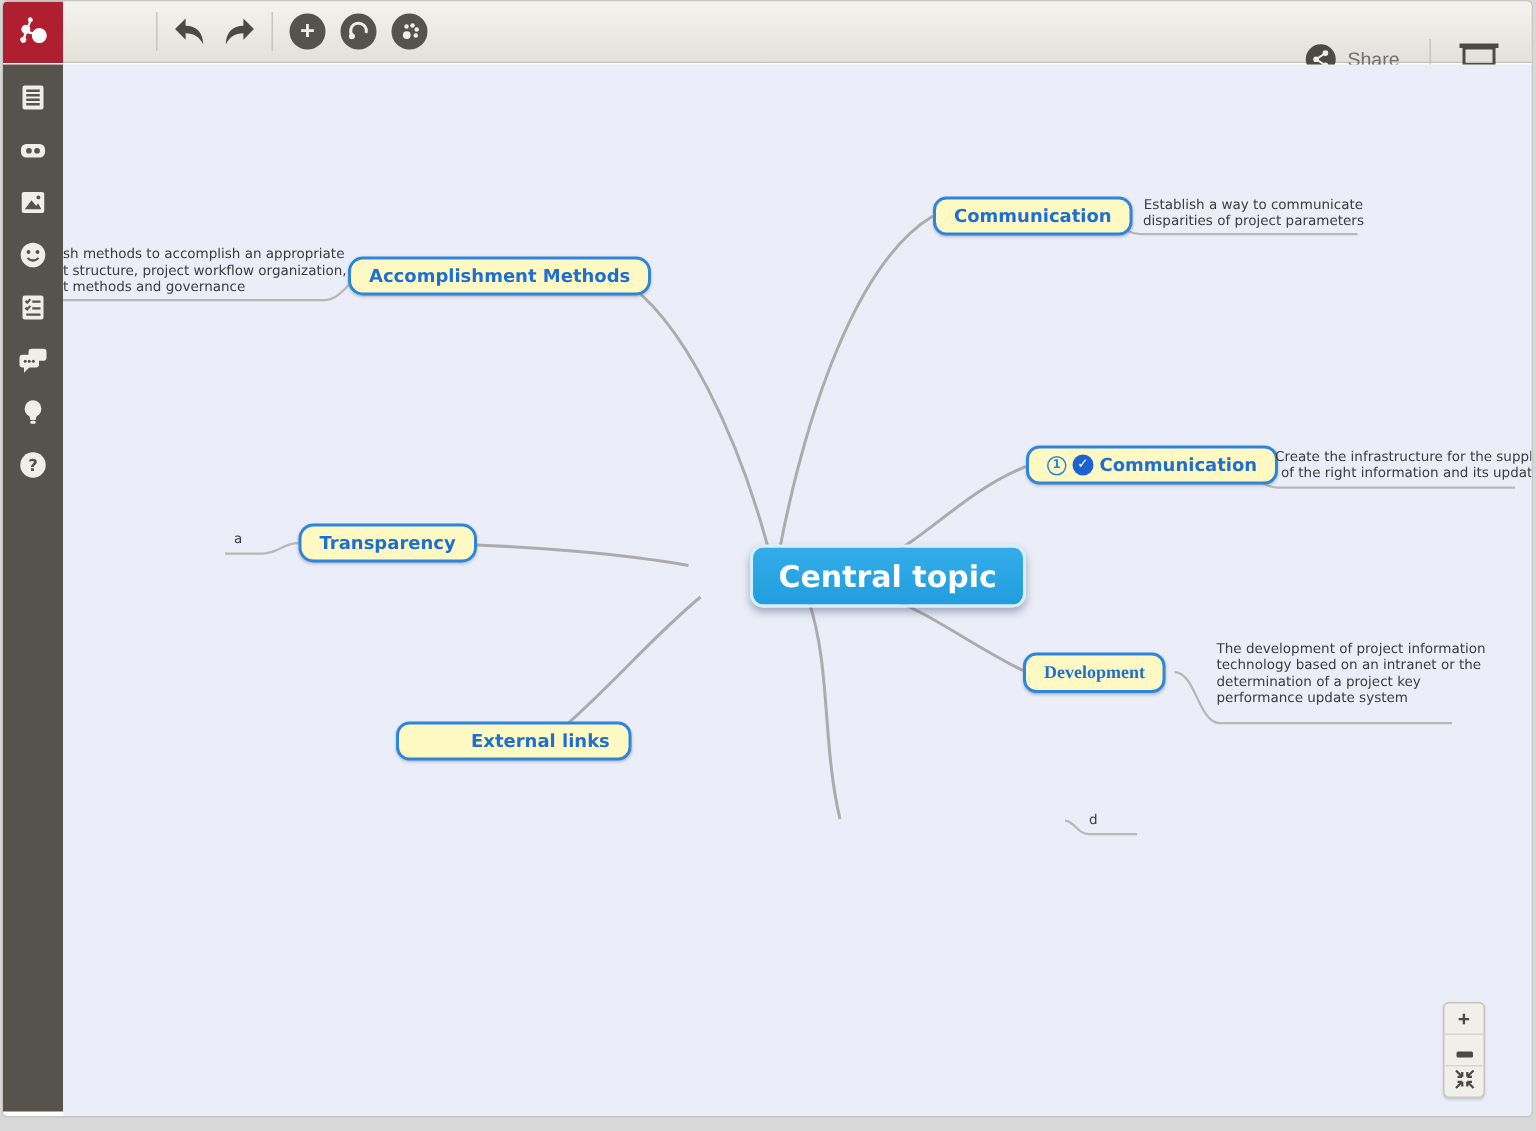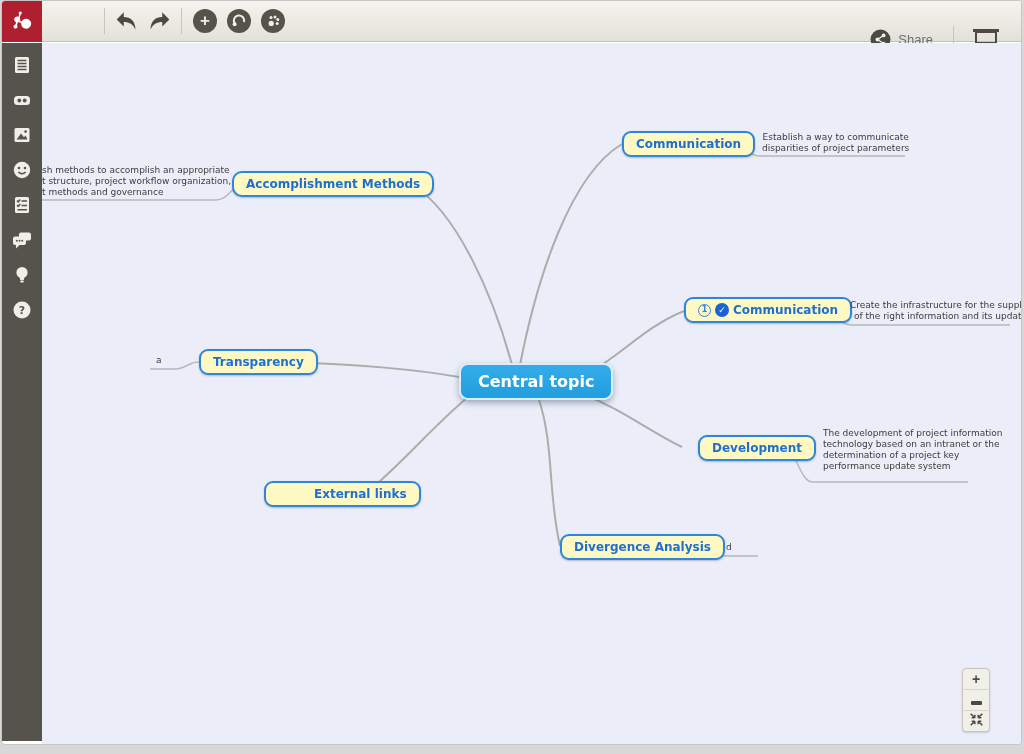--- a/index.html
+++ b/index.html
@@ -48,22 +48,22 @@
   .topic {
     position:absolute; background:#fef9c3;
     border:2px solid #2e86db; border-radius:9px;
     padding:4px 12px; font-size:12px; font-weight:bold; color:#1d6fd1;
     white-space:nowrap; box-shadow:0 1px 2px rgba(80,90,110,.35);
     display:flex; align-items:center; gap:4px; cursor:pointer;
   }
   .central-topic {
     position:absolute; background:linear-gradient(#34ace9,#219ede);
     border:2px solid #d9eefb; border-radius:9px;
-    padding:7px 17px; font-size:16px; font-weight:bold; color:#ffffff;
-    white-space:nowrap; box-shadow:0 3px 6px rgba(60,80,110,.45); cursor:pointer;
+    padding:7px 17px; font-size:20px; font-weight:bold; color:#ffffff;
+    white-space:nowrap; box-shadow:0 3px 6px rgba(60,80,110,.45); cursor:pointer;margin-left:41px;
   }
   .note {
     position:absolute; font-size:9px; line-height:11px; color:#3c3c3c; cursor:pointer;
   }
   .note span { display:block; white-space:nowrap; }
   .badge-p1 {
     width:13px; height:13px; border:1.4px solid #2e86db; border-radius:50%;
     color:#2e86db; font-size:8px; font-weight:bold; line-height:10px; text-align:center; flex:0 0 auto;
   }
   .badge-check {
@@ -259,51 +259,48 @@
     <div class="topic" style="left:580px; top:88px;">
       <span>Communication</span>
     </div>
 
     <div class="topic" style="left:642px; top:254px;">
       <span class="badge-p1">1</span>
       <span class="badge-check">✓</span>
       <span>Communication</span>
     </div>
 
-    <div class="topic" style="left:656px; top:392px;">
+    <div class="topic" style="left:640px; top:392px;font-family:Liberation Serif, serif;">
       <span>Development</span>
     </div>
 
-    <div class="topic" style="left:518px; top:491px;">
-      <span>Divergence Analysis</span>
-    </div>
 
     <div class="topic" style="left:222px; top:438px;padding-left:48px;">
       <span>External links</span>
     </div>
 
-    <div class="topic" style="left:157px; top:306px;">
+    <div class="topic" style="left:157px; top:306px;border-radius:10px;">
       <span>Transparency</span>
     </div>
 
     <div class="topic" style="left:190px; top:128px;border-radius:10px;">
       <span>Accomplishment Methods</span>
     </div>
 
     <div class="note" style="left:720px; top:89px;text-align:center;">
       <span>Establish a way to communicate</span>
       <span>disparities of project parameters</span>
     </div>
 
     <div class="note" style="left:808px; top:257px;">
       <span>Create the infrastructure for the supply</span>
       <span style="padding-left:4px;">of the right information and its update</span>
     </div>
 
-    <div class="note" style="left:769px; top:385px;margin-left:12px;">
+    <div class="note" style="left:769px; top:385px;">
       <span>The development of project information</span>
       <span>technology based on an intranet or the</span>
       <span>determination of a project key</span>
       <span>performance update system</span>
     </div>
 
     <div class="note" style="left:684px; top:499px;">
       <span>d</span>
     </div>
 

